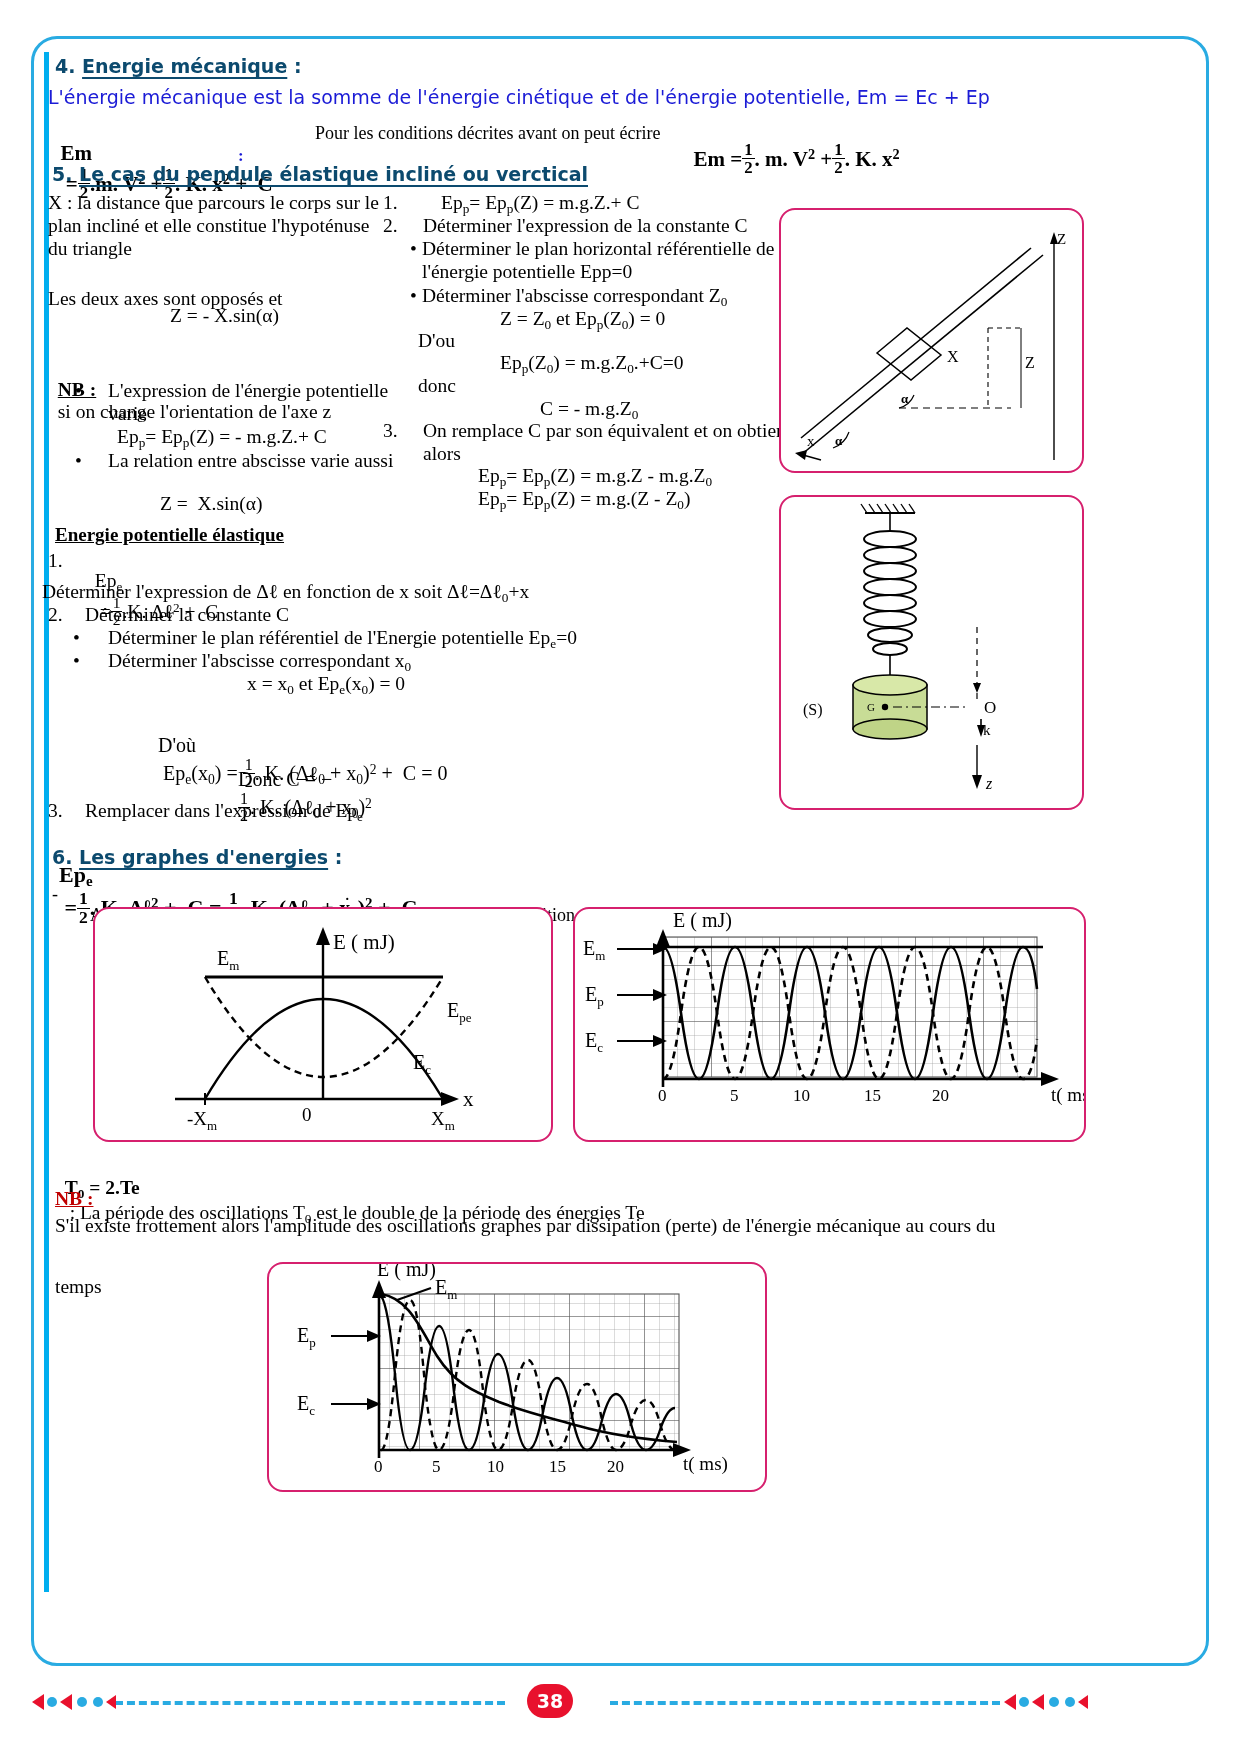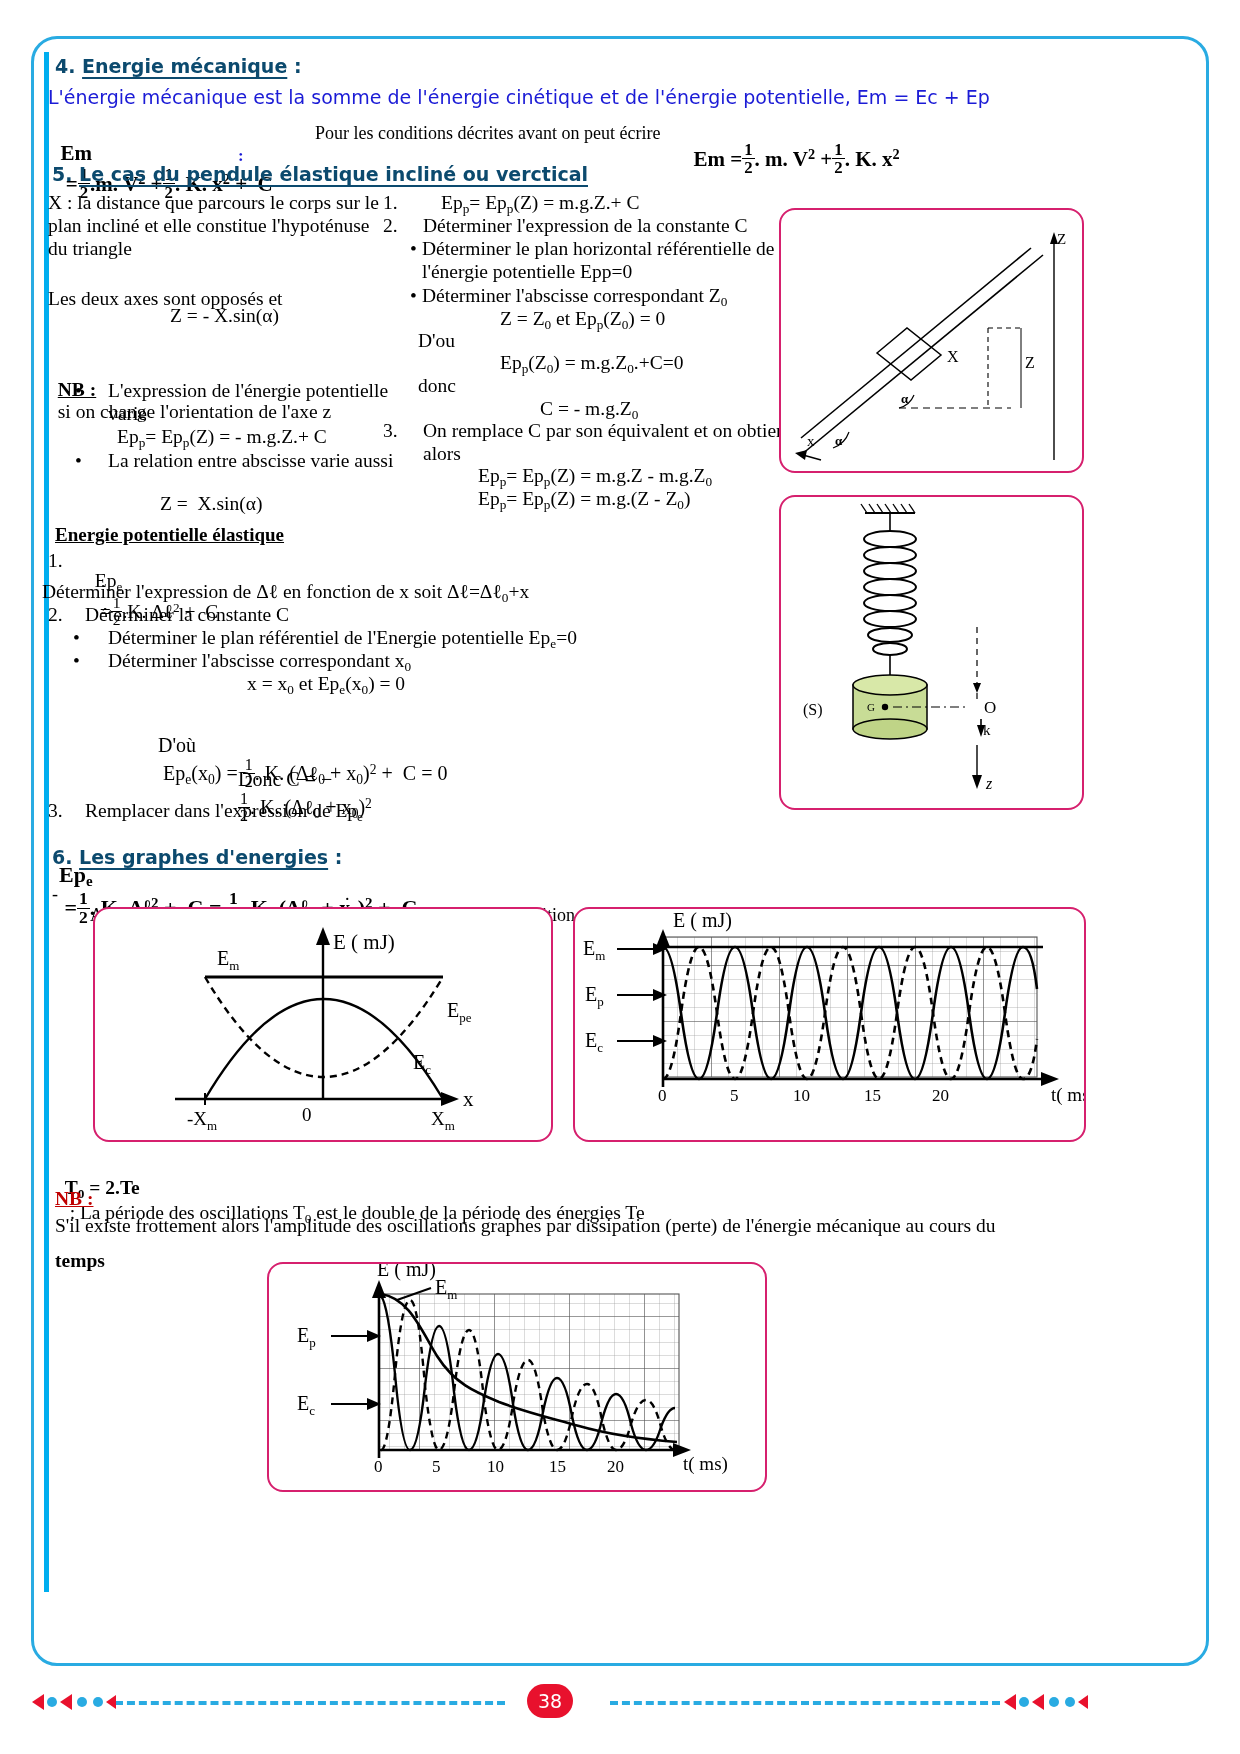--- a/index.html
+++ b/index.html
@@ -41,21 +41,21 @@
     position:absolute; border:2.2px solid #D6206E; border-radius:16px;
     box-sizing:border-box; background:#fff;
   }
   
   .footer-dash{
     position:absolute; height:0; border-top:4px dashed #29ABE2;
   }
   .page-badge{
     position:absolute; width:46px; height:34px; border-radius:17px;
     background:#E8112D; color:#fff; font-family:"DejaVu Sans", sans-serif;
-    font-weight:normal; font-size:19px; display:flex; align-items:center;
+    font-weight:bold; font-size:19px; display:flex; align-items:center;
     justify-content:center;
   }
   .deco{ position:absolute; }
   svg{ display:block; }
 </style>
 </head>
 <body>
 
 <div class="page-frame" data-name="page-border"></div>
 <div class="left-bar" data-name="left-accent-bar"></div>
@@ -351,21 +351,21 @@
     </g>
   </svg>
 </div>
 
 <div class="txt serif" style="left:55px; top:1155px;" data-name="period-relation-line">
   <span class="blk-bold" data-name="period-relation-bold">T<sub>0</sub> = 2.Te</span>
   <span data-name="period-relation-rest"> : La période des oscillations T<sub>0</sub> est le double de la période des énergies Te</span>
 </div>
 <div class="txt serif blk-bold underline" style="left:55px; top:1188px; color:#C00000;" data-name="nb-label-bottom">NB :</div>
 <div class="txt serif" style="left:55px; top:1215px;" data-name="nb-text-line-1">S'il existe frottement alors l'amplitude des oscillations graphes par dissipation (perte) de l'énergie mécanique au cours du</div>
-<div class="txt serif" style="left:55px; top:1250px;font-weight:bold;" data-name="nb-text-line-2">temps</div>
+<div class="txt serif" style="left:55px; top:1276px;" data-name="nb-text-line-2">temps</div>
 
 <div class="pinkbox" style="left:267px; top:1262px; width:500px; height:230px;" data-name="chart-energy-vs-time-damped-box">
   <svg width="496" height="226" viewBox="0 0 496 226" data-name="chart-energy-vs-time-damped">
     <defs>
       <pattern id="gridsm3" width="15" height="13" patternUnits="userSpaceOnUse">
         <path d="M 15 0 L 0 0 0 13" fill="none" stroke="#9a9a9a" stroke-width="0.7"></path>
       </pattern>
       <pattern id="gridbig3" width="75" height="52" patternUnits="userSpaceOnUse">
         <path d="M 75 0 L 0 0 0 52" fill="none" stroke="#555" stroke-width="1.1"></path>
       </pattern>

